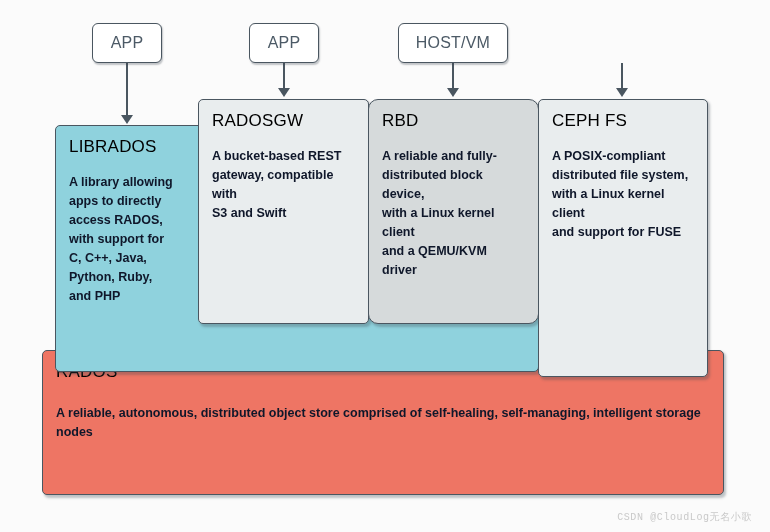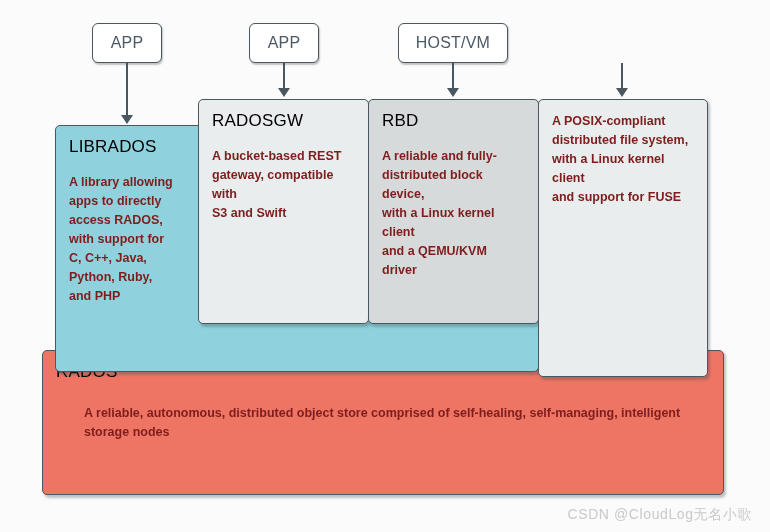--- a/index.html
+++ b/index.html
@@ -72,46 +72,47 @@
   .layer .title {
     font-size: 17px;
     color: #000000;
     letter-spacing: 0.2px;
     margin: 0 0 16px 0;
     line-height: 1.1;
     font-weight: 400;
   }
   .layer .desc {
     font-size: 12.5px;
-    color: #7f1d1d;
+    color: #0f172a;
     line-height: 1.52;
     font-weight: 600;
     margin: 0;
     white-space: pre-line;
   }
 
   #librados-layer { background: #8fd2dd; }
   #radosgw-layer  { background: #e9edee; }
   #rbd-layer      { background: #d6dadb; }
   #cephfs-layer   { background: #e9edee; }
   #rados-layer    { background: #ee7564; }
 
   #rados-layer .title { margin-bottom: 22px; }
-  #rados-layer .desc  { white-space: normal; margin-left: 28px; }
+  #rados-layer .desc  { white-space: normal; }
 
   
   #watermark {
     position: absolute;
     right: 18px;
     bottom: 8px;
-    font-size: 14px;
+    font-size: 10px;
     color: #c9c9c9;
     letter-spacing: 0.6px;
     z-index: 20;
     white-space: nowrap;
+    font-family: Liberation Mono, monospace;
   }
 </style>
 </head>
 <body>
 
 <div id="diagram">
 
   <div class="actor" id="actor-app-1" style="left:92px; top:23px; width:70px;">
     <span>APP</span>
   </div>
@@ -153,29 +154,30 @@
 and PHP</div>
   </div>
 
   <div class="layer" id="radosgw-layer" style="left:198px; top:99px; width:171px; height:225px; z-index:3;">
     <div class="title">RADOSGW</div>
     <div class="desc">A bucket-based REST
 gateway, compatible with
 S3 and Swift</div>
   </div>
 
-  <div class="layer" id="rbd-layer" style="left:368px; top:99px; width:171px; height:225px; z-index:3;">
+  <div class="layer" id="rbd-layer" style="left:368px; top:99px; width:171px; height:225px; z-index:3;border-radius:10px;">
     <div class="title">RBD</div>
     <div class="desc">A reliable and fully-
 distributed block device,
 with a Linux kernel client
 and a QEMU/KVM driver</div>
   </div>
 
   <div class="layer" id="cephfs-layer" style="left:538px; top:99px; width:170px; height:278px; z-index:3;">
+    <div class="title">CEPH FS</div>
     <div class="desc">A POSIX-compliant
 distributed file system,
 with a Linux kernel client
 and support for FUSE</div>
   </div>
 
 </div>
 
 <div id="watermark">CSDN @CloudLog无名小歌</div>
 

